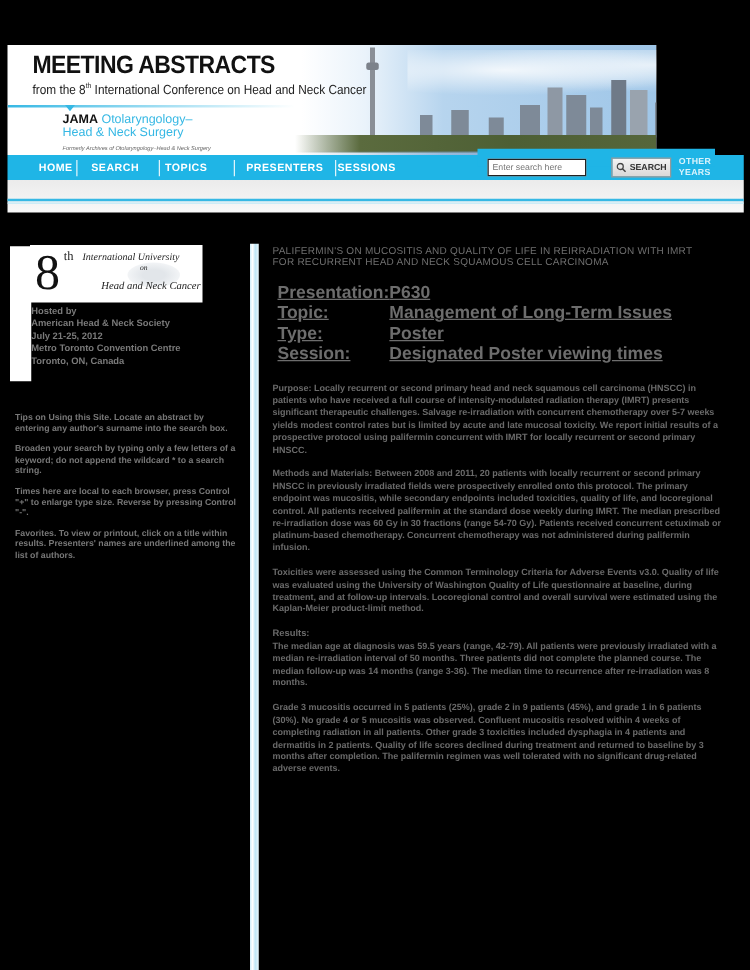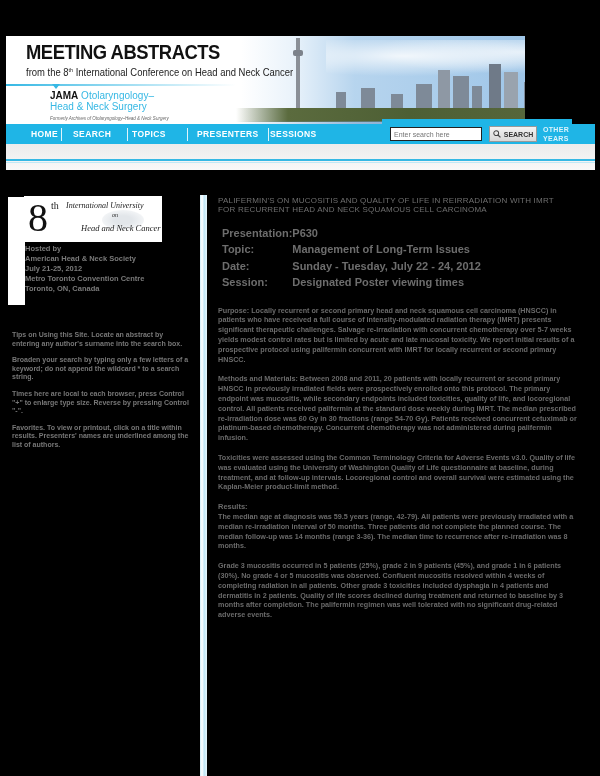--- a/index.html
+++ b/index.html
@@ -30,21 +30,21 @@
     .jama .l1 b { color: #111; }
     .jama .l1 span.oto { color: #36b8e4; }
     .jama .l2 { font-size: 10px; color: #36b8e4; }
     .jama .l3 { font-size: 4.5px; color: #666; font-style: italic; white-space: nowrap; margin-top: 1px; }
 
     
     .nav { position: absolute; left: 6px; top: 124px; width: 589px; height: 20px; background: #1fb5e6; }
     .nav-item { position: absolute; top: 0; height: 20px; line-height: 20px; font-size: 8.5px; font-weight: bold; color: #fff; letter-spacing: 0.4px; cursor: pointer; }
     .nav-sep { position: absolute; top: 4px; width: 1px; height: 13px; background: #dff4fb; }
     .search-tab { position: absolute; left: 376px; top: -5px; width: 190px; height: 14px; background: #1fb5e6; }
-    .search-input { position: absolute; left: 384px; top: 3px; width: 92px; height: 14px; border: 1px solid #222; background: #fff;
+    .search-input { position: absolute; left: 384px; top: 3px; width: 79px; height: 14px; border: 1px solid #222; background: #fff;
       font-family: "Liberation Sans", sans-serif; font-size: 7px; color: #555; padding: 0 3px; outline: none; }
     .search-btn { position: absolute; left: 483px; top: 2px; width: 48px; height: 16px; background: linear-gradient(#f4f4f4, #d8d8d8);
       border: 1px solid #999; font-size: 7px; font-weight: bold; color: #333; display: flex; align-items: center; justify-content: center; gap: 3px; cursor: pointer; }
     .search-btn svg { width: 8px; height: 8px; }
     .other-years { position: absolute; left: 537px; top: 1px; font-size: 7px; font-weight: bold; color: #d9f3fc; line-height: 9px; letter-spacing: 0.3px; cursor: pointer; }
 
     .subbar { position: absolute; left: 6px; top: 144px; width: 589px; height: 26px; background: linear-gradient(#ebebeb, #f8f8f8); }
     .subbar .line { position: absolute; left: 0; top: 15px; width: 100%; height: 2px; background: #36b8e4; }
     .subbar .line2 { position: absolute; left: 0; top: 18px; width: 100%; height: 1px; background: #bfe9f7; }
 
@@ -60,21 +60,21 @@
     .logo-l3 { left: 57px; top: 27px; font-size: 8.5px; }
     .hosted { position: absolute; left: 25px; top: 244px; font-size: 7.5px; line-height: 10px; color: #7a7a7a; font-weight: bold; width: 150px; }
     .tips { position: absolute; left: 12px; top: 331px; width: 178px; font-size: 7px; line-height: 8.6px; color: #777; font-weight: bold; }
     .tips p { margin-bottom: 8px; }
 
     
     .vbar { position: absolute; left: 200px; top: 195px; width: 7px; height: 581px; background: linear-gradient(90deg, #cfeefa 0%, #fff 30%, #bfe6f6 60%, #e9f7fc 100%); }
     .main { position: absolute; left: 218px; top: 196px; width: 370px; color: #6a6a6a; }
     .abs-title { font-size: 8px; font-weight: normal; line-height: 9px; letter-spacing: 0.2px; color: #6f6f6f; text-transform: uppercase; width: 350px; }
     .meta { margin-top: 11px; margin-left: 4px; border-collapse: collapse; }
-    .meta td { font-size: 11px; line-height: 16.4px; vertical-align: top; color: #6d6d6d; font-weight: bold; }
+    .meta td { font-size: 14px; line-height: 16.4px; vertical-align: top; color: #6d6d6d; font-weight: bold; text-decoration: underline; }
     .meta td.k { width: 66px; white-space: nowrap; }
     .meta td.v { width: 280px; }
     .meta td.v.authors { line-height: 15px; padding-top: 1px; }
     .meta tr.inst td { padding-top: 5px; }
     .meta a { color: #6d6d6d; text-decoration: underline; }
     .body { margin-top: 15px; font-size: 7.2px; line-height: 9.8px; color: #6a6a6a; font-weight: bold; width: 360px; }
     .body p { margin-bottom: 10px; }
     .body h4 { font-size: 7.5px; line-height: 9.8px; font-weight: bold; color: #6a6a6a; }
   </style>
 </head>
@@ -171,22 +171,22 @@
     <tbody>
         <tr>
           <td class="k">Presentation:</td>
           <td class="v">P630</td>
         </tr>
     <tr>
           <td class="k">Topic:</td>
           <td class="v">Management of Long-Term Issues</td>
         </tr>
     <tr>
-          <td class="k">Date:</td>
-          <td class="v">Sunday - Tuesday, July 22 - 24, 2012</td>
+          <td class="k">Type:</td>
+          <td class="v">Poster</td>
         </tr>
     <tr>
           <td class="k">Session:</td>
           <td class="v">Designated Poster viewing times</td>
         </tr>
   </tbody>
     </table>
   <div class="body">
     <p>Purpose: Locally recurrent or second primary head and neck squamous cell carcinoma (HNSCC) in patients who have received a full course of intensity-modulated radiation therapy (IMRT) presents significant therapeutic challenges. Salvage re-irradiation with concurrent chemotherapy over 5-7 weeks yields modest control rates but is limited by acute and late mucosal toxicity. We report initial results of a prospective protocol using palifermin concurrent with IMRT for locally recurrent or second primary HNSCC.</p>
     <p>Methods and Materials: Between 2008 and 2011, 20 patients with locally recurrent or second primary HNSCC in previously irradiated fields were prospectively enrolled onto this protocol. The primary endpoint was mucositis, while secondary endpoints included toxicities, quality of life, and locoregional control. All patients received palifermin at the standard dose weekly during IMRT. The median prescribed re-irradiation dose was 60 Gy in 30 fractions (range 54-70 Gy). Patients received concurrent cetuximab or platinum-based chemotherapy. Concurrent chemotherapy was not administered during palifermin infusion.</p>

